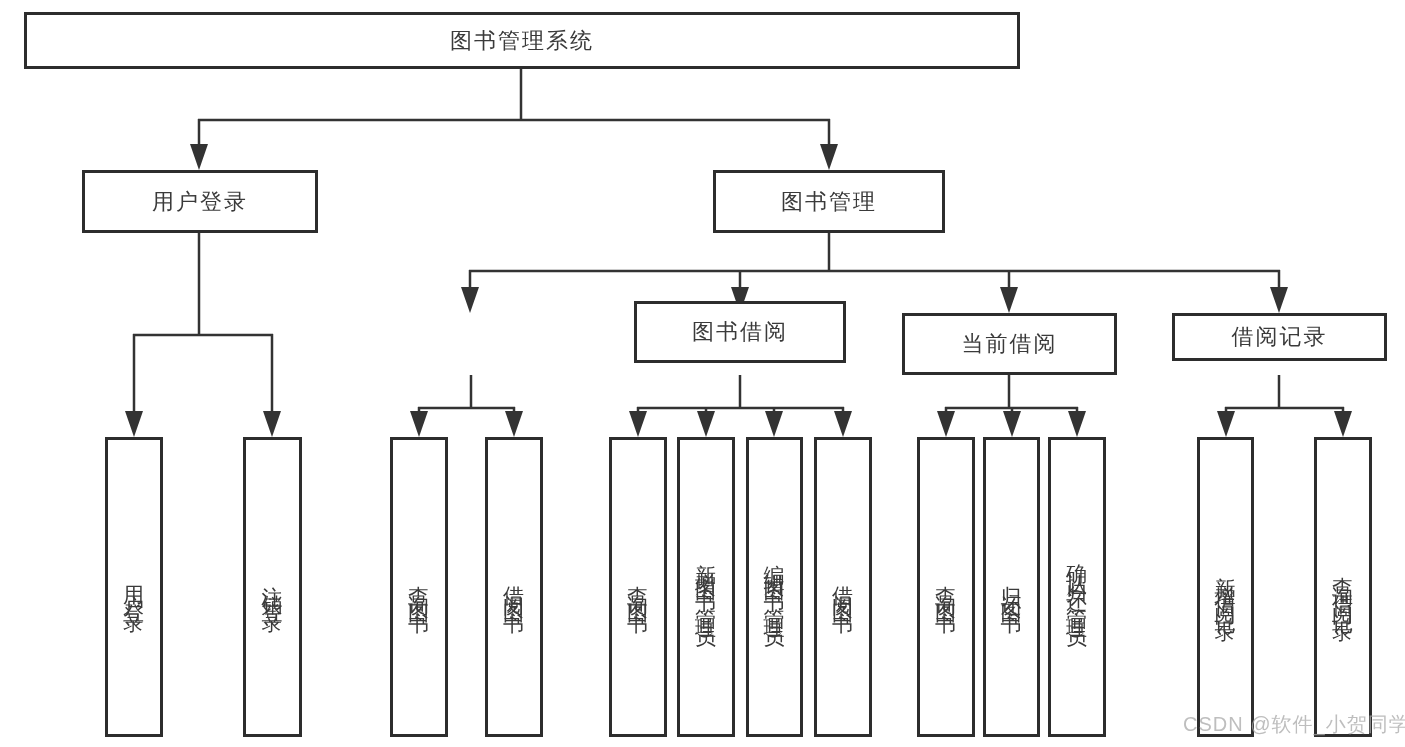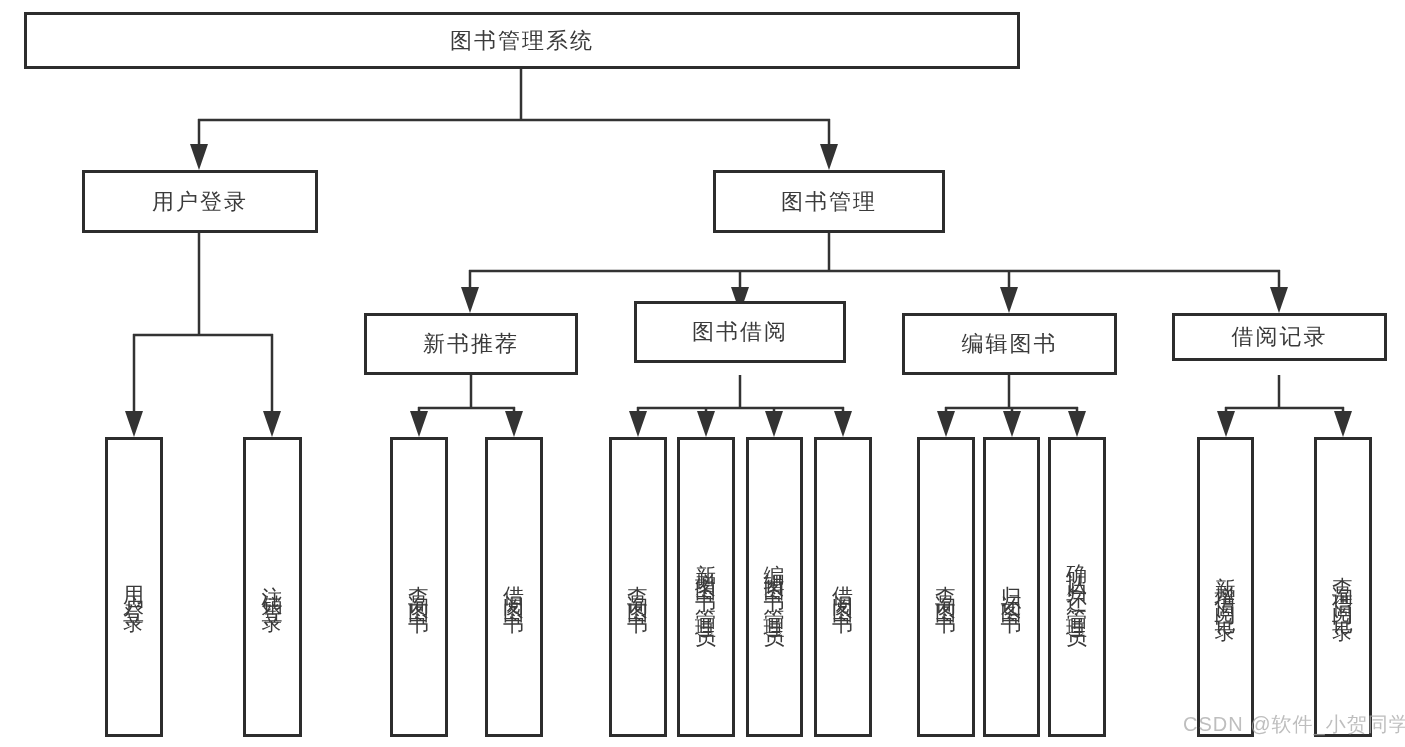--- a/index.html
+++ b/index.html
@@ -123,28 +123,25 @@
     <span class="lbl">图书管理系统</span>
   </div>
 
   <div class="box h-box" style="left:82px;top:170px;width:236px;height:63px">
     <span class="lbl">用户登录</span>
   </div>
   <div class="box h-box" style="left:713px;top:170px;width:232px;height:63px">
     <span class="lbl">图书管理</span>
   </div>
 
-  <div class="box h-box" style="left:364px;top:313px;width:214px;height:62px">
-    <span class="lbl">新书推荐</span>
-  </div>
   <div class="box h-box" style="left:634px;top:301px;width:212px;height:62px">
     <span class="lbl">图书借阅</span>
   </div>
   <div class="box h-box" style="left:902px;top:313px;width:215px;height:62px">
-    <span class="lbl">编辑图书</span>
+    <span class="lbl">当前借阅</span>
   </div>
   <div class="box h-box" style="left:1172px;top:313px;width:215px;height:48px">
     <span class="lbl">借阅记录</span>
   </div>
 
   <div class="box v-box" style="left:105px;top:437px;width:58px;height:300px">
     <span class="lbl">用户登录</span>
   </div>
   <div class="box v-box" style="left:243px;top:437px;width:59px;height:300px">
     <span class="lbl">注销登录</span>

